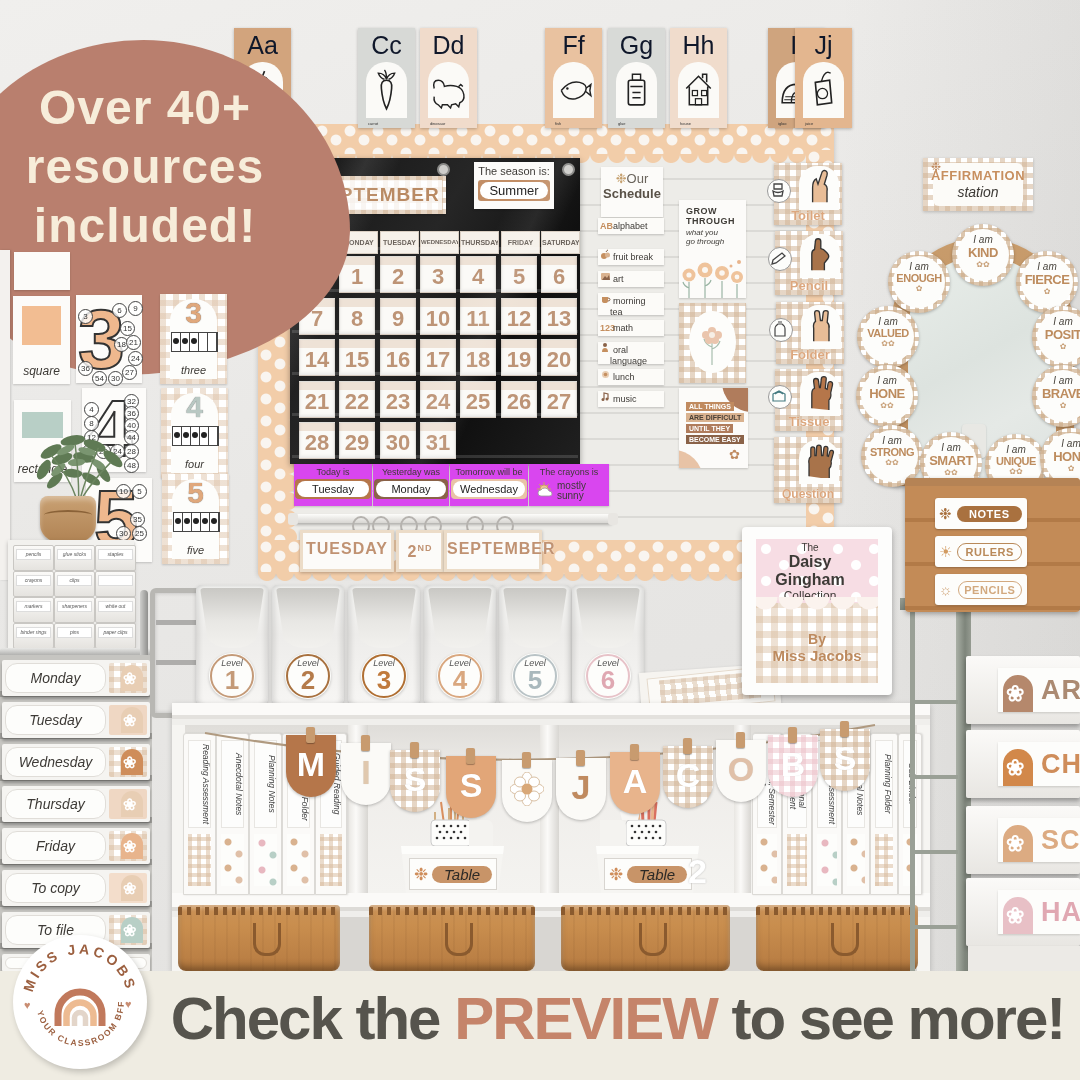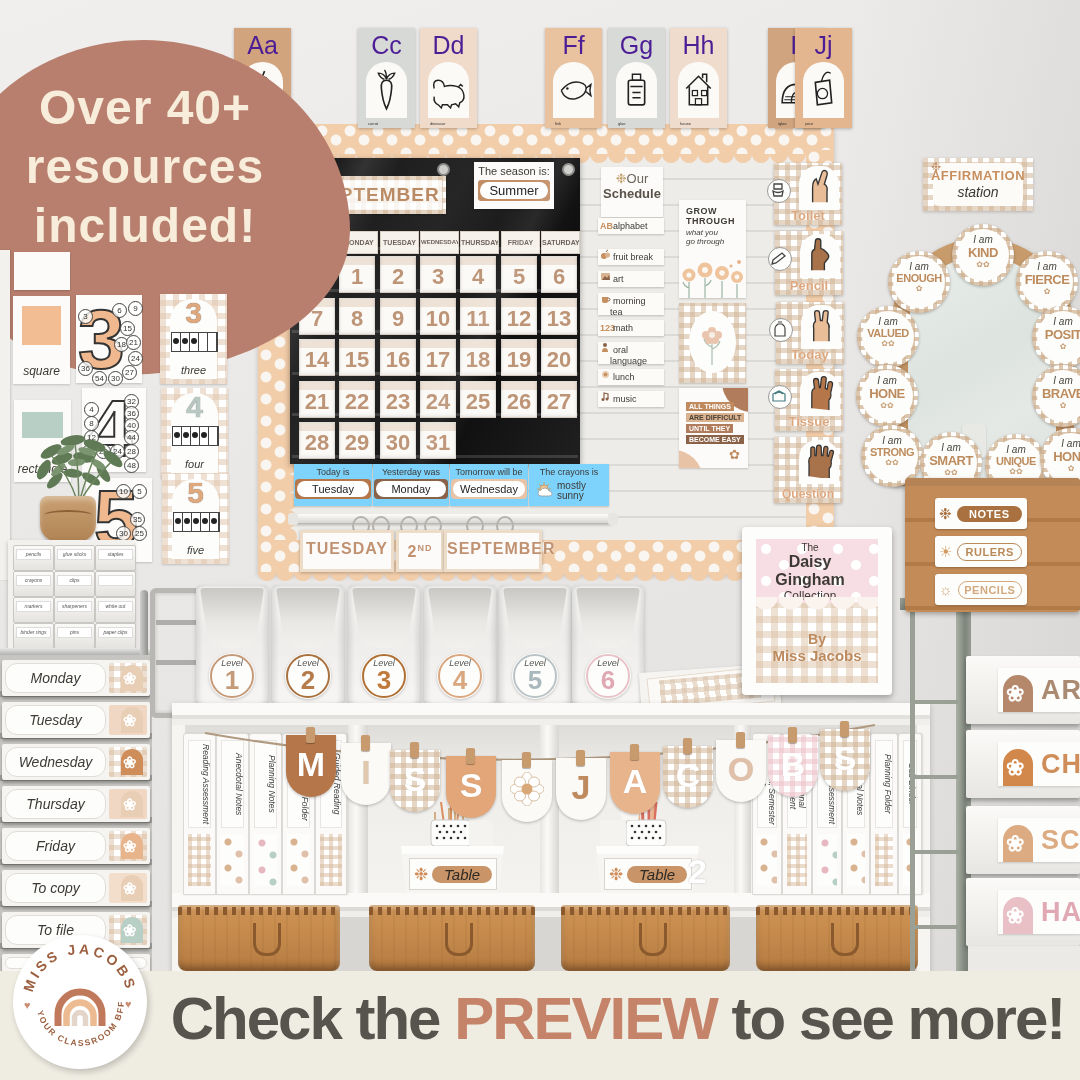--- a/index.html
+++ b/index.html
@@ -4,35 +4,35 @@
 <style>
 html,body{margin:0;padding:0;}
 #scene{position:relative;width:1080px;height:1080px;overflow:hidden;background:#e9e8e6;font-family:"Liberation Sans",sans-serif;}
 .abs{position:absolute;}
 .card{background:#fcfbf9;box-shadow:0 1px 2px rgba(0,0,0,.18);}
 .ging{background-image:repeating-linear-gradient(0deg,rgba(209,180,150,.55) 0 5px,rgba(255,255,255,0) 5px 11px),repeating-linear-gradient(90deg,rgba(209,180,150,.55) 0 5px,rgba(255,255,255,0) 5px 11px);background-color:#fff;}
 .gingp{background-image:repeating-linear-gradient(0deg,rgba(235,190,198,.5) 0 5px,rgba(255,255,255,0) 5px 11px),repeating-linear-gradient(90deg,rgba(235,190,198,.5) 0 5px,rgba(255,255,255,0) 5px 11px);background-color:#fff;}
 .daisy{background-color:#f2cda9;background-image:radial-gradient(circle 5.2px at 8px 7px,#f9f5f0 4.9px,rgba(0,0,0,0) 5.9px),radial-gradient(circle 5.2px at 22px 16px,#f9f5f0 4.9px,rgba(0,0,0,0) 5.9px);background-size:28px 22px;}
 .script{font-family:"Liberation Sans",sans-serif;color:#3d3a36;}
 .alpha{top:28px;width:57px;height:100px;box-shadow:0 1px 3px rgba(0,0,0,.25);}
-.alpha .al{text-align:center;font-size:25px;font-weight:normal;color:#4c1d95;line-height:30px;margin-top:2px;}
+.alpha .al{text-align:center;font-size:25px;font-weight:normal;color:#0f172a;line-height:30px;margin-top:2px;}
 .alpha .arch{position:absolute;left:8px;top:34px;width:41px;height:56px;background:#fbfaf7;border-radius:20px 20px 0 0;}
 .alpha .arch svg{position:absolute;left:0;top:4px;width:41px;height:47px;}
 .alpha .cap{position:absolute;left:10px;bottom:2px;font-size:4px;color:#333;}
 .dayc{top:231px;width:37px;height:21px;background:#f6f1ea;border:1px solid #d9cec2;font-size:7px;font-weight:bold;color:#6b635c;text-align:center;line-height:21px;overflow:hidden;}
 .numc{width:34px;height:35px;background:linear-gradient(180deg,#eee2d6 0 8px,#fbfaf7 8px);border:1px solid rgba(120,110,100,.2);text-align:center;font-size:22px;font-weight:bold;color:#bd9476;line-height:40px;text-shadow:0 0 1px #fff;box-shadow:inset 0 -2px 3px rgba(140,140,140,.18);}
 .sched{left:598px;width:64px;height:16px;background:#fcfbf8;box-shadow:0 1px 2px rgba(0,0,0,.2);font-size:9px;color:#3d3a36;line-height:16px;padding-left:2px;}
 .si{display:inline-block;width:13px;font-size:9px;}
 .hand{width:68px;box-shadow:0 1px 3px rgba(0,0,0,.25);}
 .harch{position:absolute;right:3px;top:3px;width:40px;height:44px;background:#fdfdfb;border-radius:18px 18px 0 0;}
 .hsvg{position:absolute;right:6px;top:5px;width:36px;height:36px;}
 .hlab{position:absolute;left:0;bottom:2px;width:100%;text-align:center;font-size:13px;font-weight:bold;color:#dca77e;text-shadow:0 0 1px #fff;}
 .hicon{position:absolute;left:-7px;top:16px;width:22px;height:22px;border-radius:50%;background:#fdfdfb;border:1px solid #999;}
 .hicon svg{width:20px;height:20px;}
-.wcard{background:#7dd3fc;box-shadow:0 1px 2px rgba(0,0,0,.2);height:40px;padding:1px;}
+.wcard{background:#d946ef;box-shadow:0 1px 2px rgba(0,0,0,.2);height:40px;padding:1px;}
 .wh{font-size:9px;text-align:center;color:#3d3a36;height:14px;line-height:14px;overflow:hidden;}
 .wp{border-radius:4px;padding:2px;}
 .wp span{display:block;background:#fff;border-radius:8px;text-align:center;font-size:11px;color:#222;padding:2px 0;}
 .ring{width:14px;height:16px;border:2px solid #b5b2ae;border-radius:50%;background:none;}
 .hcard{height:36px;background:#fcfbf9;border:3px solid #ecdcc8;box-shadow:0 1px 3px rgba(0,0,0,.25);text-align:center;font-weight:bold;font-size:16px;color:#c09272;line-height:31px;letter-spacing:1px;text-shadow:0 0 1px #fff;}
 .mini3 span{position:absolute;font-size:8px;color:#333;border:1px solid #444;border-radius:50%;width:13px;height:13px;line-height:13px;text-align:center;background:rgba(255,255,255,.8);}
 .mini3{position:absolute;left:0;top:4px;width:100%;height:100%;}
 .ncard{width:67px;height:90px;background-image:repeating-linear-gradient(0deg,rgba(222,196,170,.5) 0 6px,rgba(255,255,255,0) 6px 13px),repeating-linear-gradient(90deg,rgba(222,196,170,.5) 0 6px,rgba(255,255,255,0) 6px 13px);background-color:#fff;box-shadow:0 1px 2px rgba(0,0,0,.18);}
 .narch{position:absolute;left:10px;top:5px;width:47px;height:80px;background:#fdfdfb;border-radius:22px 22px 0 0;}
 .nbig{position:absolute;left:0;top:2px;width:100%;text-align:center;font-size:30px;font-weight:bold;color:#e0a87c;text-shadow:0 0 1px #555;}
@@ -370,21 +370,21 @@
 <div class="hicon"><svg viewBox="0 0 20 20">
           <path d="M4 12 l9 -7 l3 3 l-9 7 l-4 1 z" fill="none" stroke="#444" stroke-width="1.3"></path>
         </svg></div>
     </div>
 
 <div class="abs ging hand" style="left:776px;top:302px;height:62px;">
 <div class="harch"></div>
 <svg class="hsvg" viewBox="0 0 40 40">
         <path d="M13 38 V24 q-1 -6 2 -8 l-1 -9 q0 -3 2.5 -3 q3 0 3 3 l1 8 l2 0 l1 -8 q0 -3 3 -3 q3 0 2.5 3 l-1 10 q3 3 2 7 v14" fill="#e8bd97" stroke="#333" stroke-width="1.5"></path>
       </svg>
-<div class="hlab">Today</div>
+<div class="hlab">Folder</div>
 <div class="hicon"><svg viewBox="0 0 20 20">
           <path d="M8 3 h4 M8 5 q-3 2 -3 5 v7 h10 v-7 q0 -3 -3 -5 z" fill="none" stroke="#444" stroke-width="1.2"></path>
         </svg></div>
     </div>
 
 <div class="abs ging hand" style="left:775px;top:369px;height:62px;">
 <div class="harch"></div>
 <svg class="hsvg" viewBox="0 0 40 40">
         <path d="M12 38 V22 q0 -5 3 -6 l-1 -8 q0 -3 2.5 -3 q3 0 3 3 l1 7 l1 0 l1 -9 q0 -3 3 -3 q3 0 2.5 3 l-1 10 l2 1 l1 -6 q.5 -3 3 -2.5 q2.5 .5 2 3.5 l-2 9 q1 5 -2 8 v11" fill="#b5764a" stroke="#333" stroke-width="1.4"></path>
       </svg>

